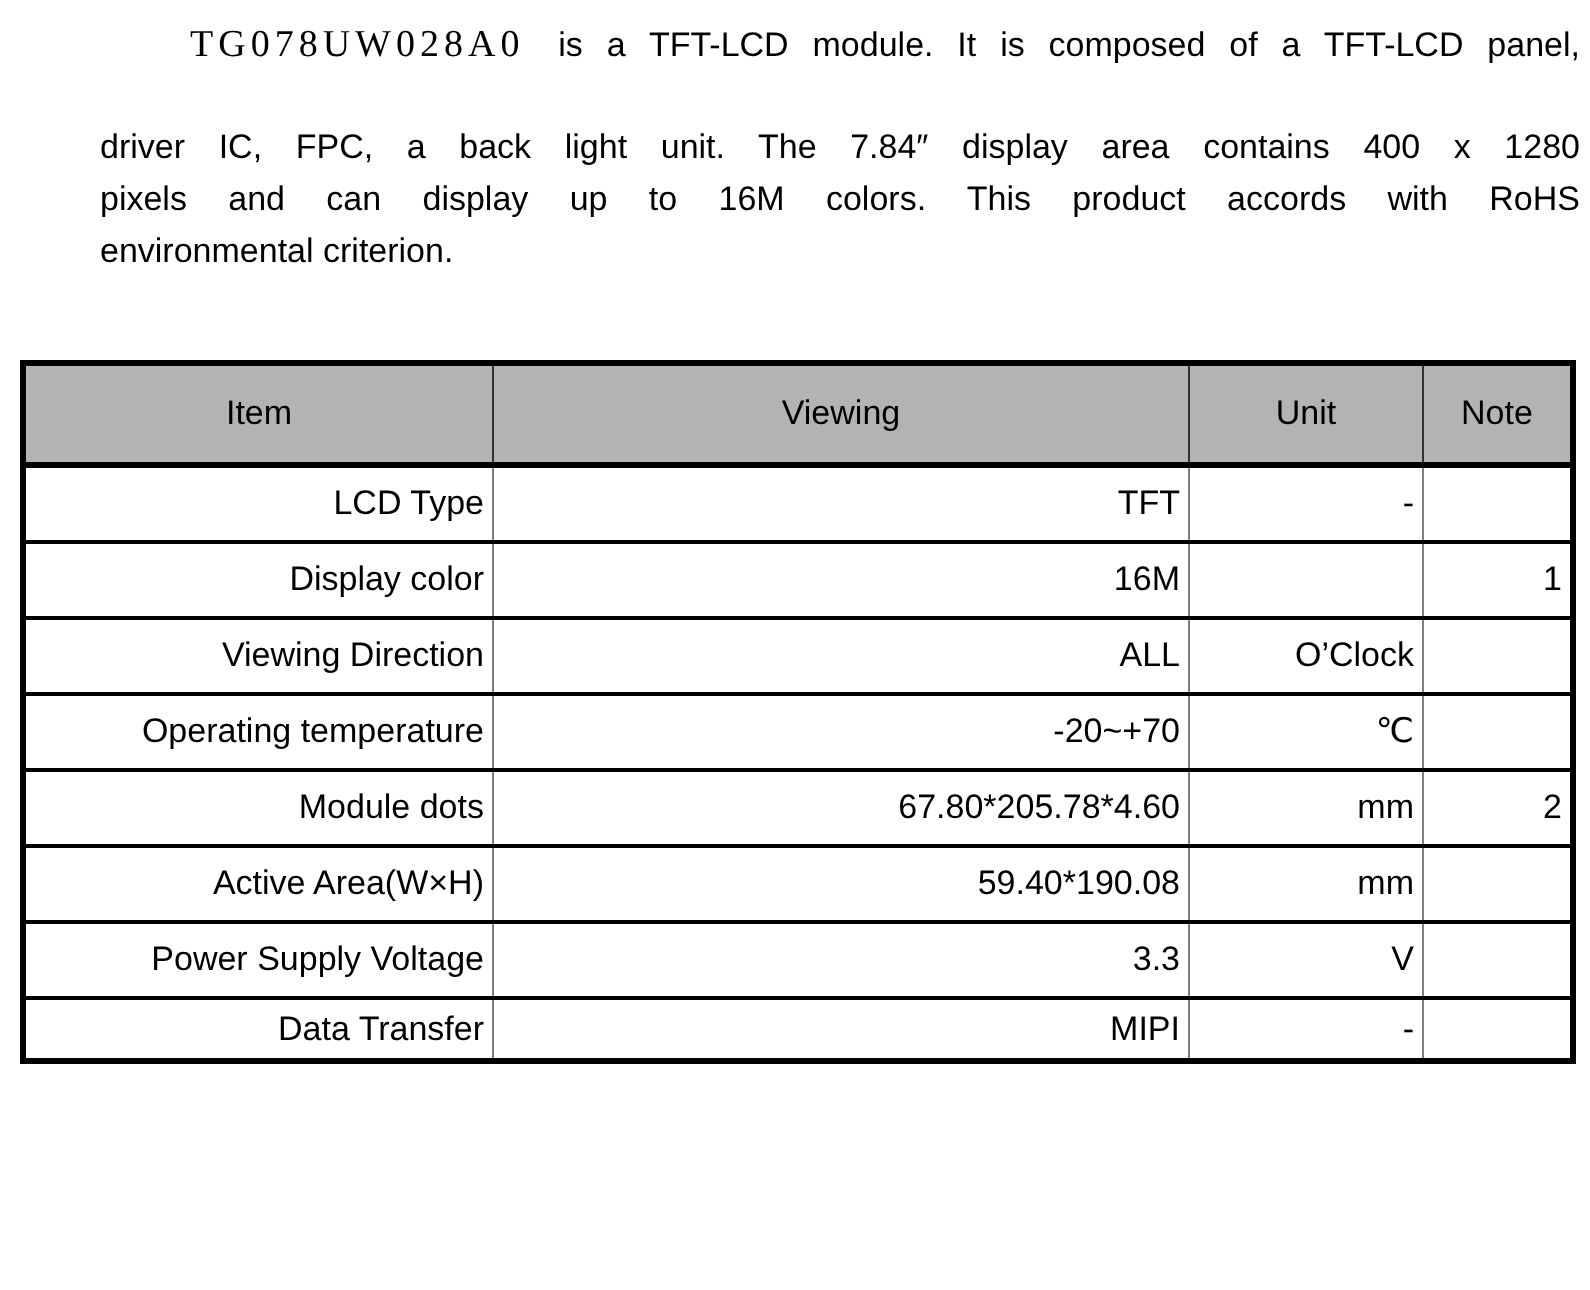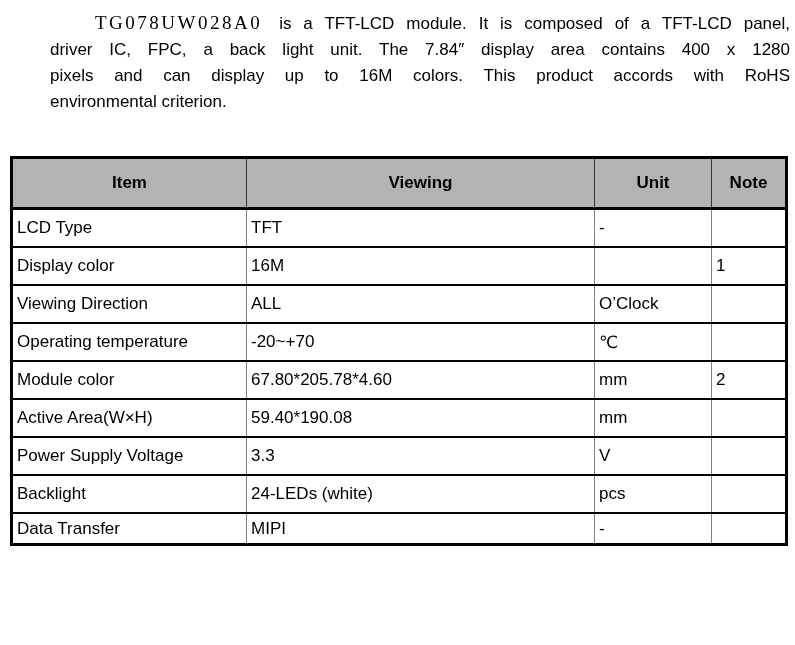--- a/index.html
+++ b/index.html
@@ -20,21 +20,21 @@
     width: 740px;
     font-size: 17px;
     line-height: 26px;
   }
   .intro-line {
     text-align: justify;
     text-align-last: justify;
   }
   .intro-line.first {
     padding-left: 45px;
-    margin-bottom: 0;
+    margin-bottom: 25px;
   }
   .intro-line.last {
     text-align: left;
     text-align-last: left;
   }
   .model-number {
     font-family: "Liberation Serif", "DejaVu Serif", serif;
     font-size: 19px;
     letter-spacing: 2.5px;
     margin-right: 5px;
@@ -48,35 +48,35 @@
     table-layout: fixed;
     border: 3px solid #000000;
     font-size: 17px;
   }
   col.c-item     { width: 235px; }
   col.c-contents { width: 348px; }
   col.c-unit     { width: 117px; }
   col.c-note     { width: 75px;  }
   .spec-table th {
     background: #b3b3b3;
-    font-weight: bold;
+    font-weight: normal;
     height: 46px;
     border-left: 1px solid #333333;
     border-right: 1px solid #333333;
     border-bottom: 3px solid #000000;
     text-align: center;
     vertical-align: middle;
   }
   .spec-table td {
     height: 36px;
     border-left: 1px solid #808080;
     border-right: 1px solid #808080;
     border-top: 2px solid #000000;
     border-bottom: 2px solid #000000;
-    text-align: left;
+    text-align: right;
     vertical-align: middle;
     padding: 0 4px;
     overflow: hidden;
     white-space: nowrap;
   }
   .spec-table tbody tr:last-child td {
     height: 29px;
   }
 </style>
 </head>
@@ -128,47 +128,41 @@
 
   <tr>
     <td>Operating temperature</td>
     <td>-20~+70</td>
     <td>℃</td>
     <td></td>
   </tr>
 
 
   <tr>
-    <td>Module color</td>
+    <td>Module dots</td>
     <td>67.80*205.78*4.60</td>
     <td>mm</td>
     <td>2</td>
   </tr>
 
   <tr>
     <td>Active Area(W×H)</td>
     <td>59.40*190.08</td>
     <td>mm</td>
     <td></td>
   </tr>
 
 
   <tr>
     <td>Power Supply Voltage</td>
     <td>3.3</td>
     <td>V</td>
     <td></td>
   </tr>
 
-  <tr>
-    <td>Backlight</td>
-    <td>24-LEDs (white)</td>
-    <td>pcs</td>
-    <td></td>
-  </tr>
 
 
   <tr>
     <td>Data Transfer</td>
     <td>MIPI</td>
     <td>-</td>
     <td></td>
   </tr>
 </tbody>
 </table>

